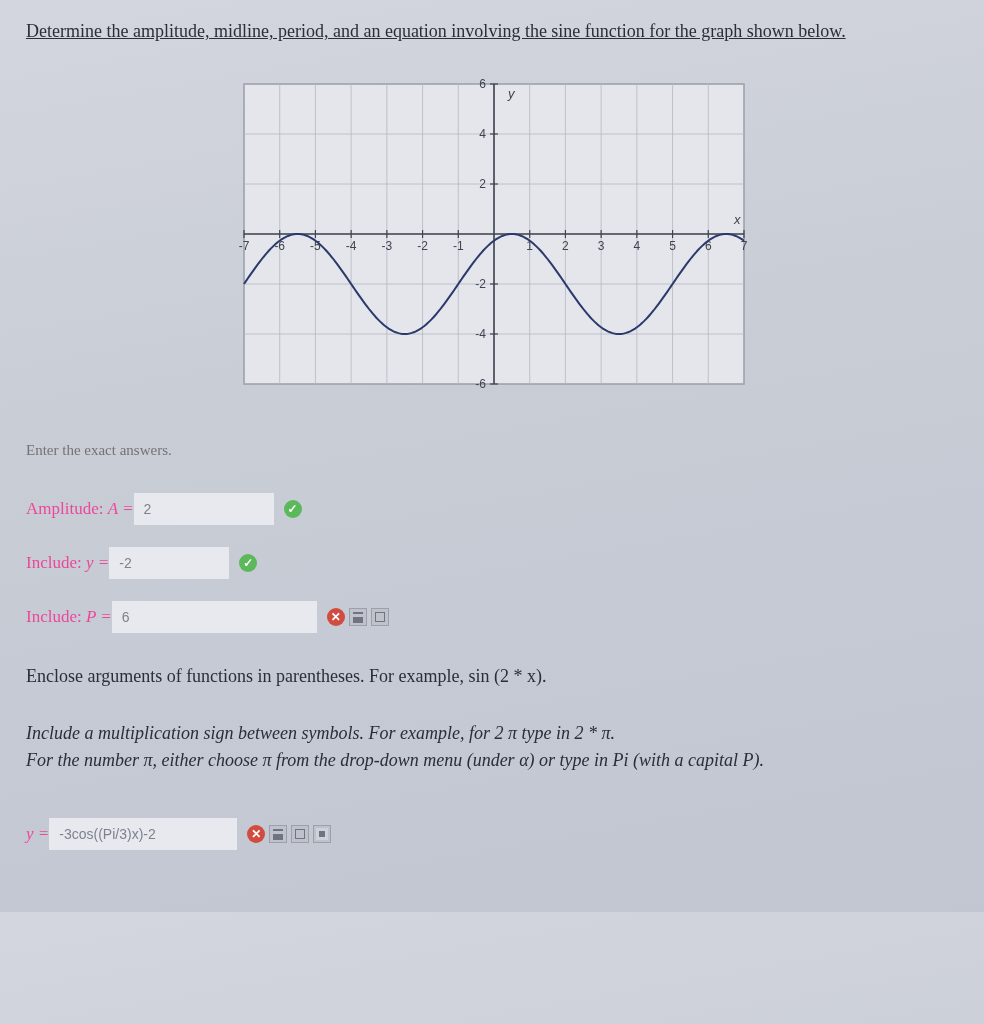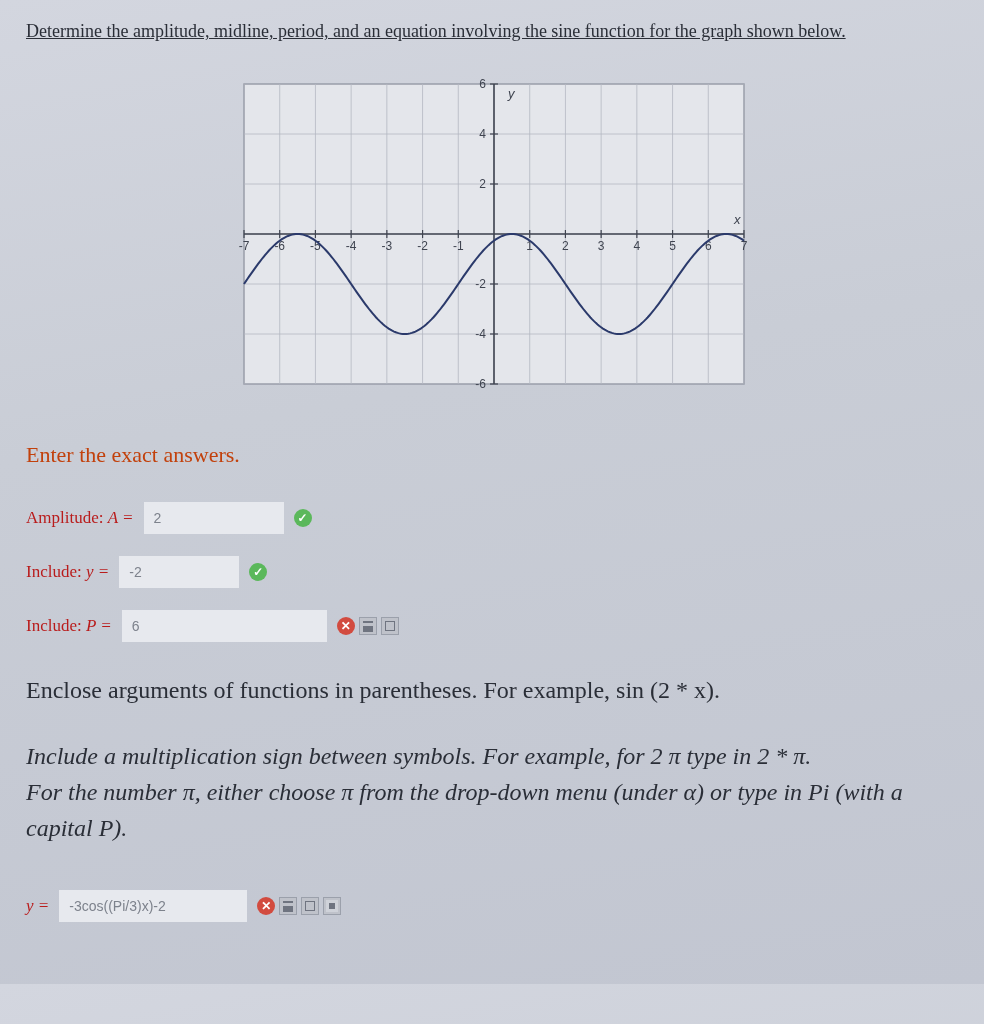--- a/index.html
+++ b/index.html
@@ -17,33 +17,32 @@
     margin-bottom: 28px;
     color: #2a2e37;
     text-decoration: underline;
   }
   .chart-wrap {
     display: flex;
     justify-content: center;
     margin: 10px 0 48px 0;
   }
   .instr {
-    font-size: 22px;
-    color: #c2410c;
+    font-size: 15px;
+    color: #737373;
     margin: 0 0 34px 0;
   }
   .answer-row {
     display: flex;
     align-items: center;
     margin: 0 0 22px 0;
     font-size: 17px;
   }
   .answer-label {
-    margin-right: 10px;
-    color: #b91c1c;
+    color: #ec4899;
   }
   .math-var { font-style: italic; }
   input.ans {
     font-family: Arial, sans-serif;
     font-size: 14px;
     padding: 6px 8px;
     background: #e7e9ee;
     color: #7d828c;
     border: 2px solid transparent;
     outline: none;
@@ -76,21 +75,21 @@
     content: "";
     position: absolute;
     background: #6f7480;
   }
   .tool-icon.a::before { left:3px; top:3px; width:10px; height:2px; }
   .tool-icon.a::after  { left:3px; top:8px; width:10px; height:6px; }
   .tool-icon.b::before { left:3px; top:3px; width:10px; height:10px; border:1px solid #6f7480; background:transparent; box-sizing:border-box;}
   .tool-icon.c::before { left:2px; top:2px; width:12px; height:12px; background:#cfd2d9; }
   .tool-icon.c::after  { left:5px; top:5px; width:6px; height:6px; background:#6f7480; }
   .hint {
-    font-size: 24px;
+    font-size: 18px;
     color: #2a2e37;
     margin: 30px 0 0 0;
     line-height: 1.5;
   }
   .hint.second { margin-top: 30px; font-style: italic; }
   .eq-row { margin-top: 44px; }
   svg.graph { display:block; }
 </style>
 </head>
 <body>

